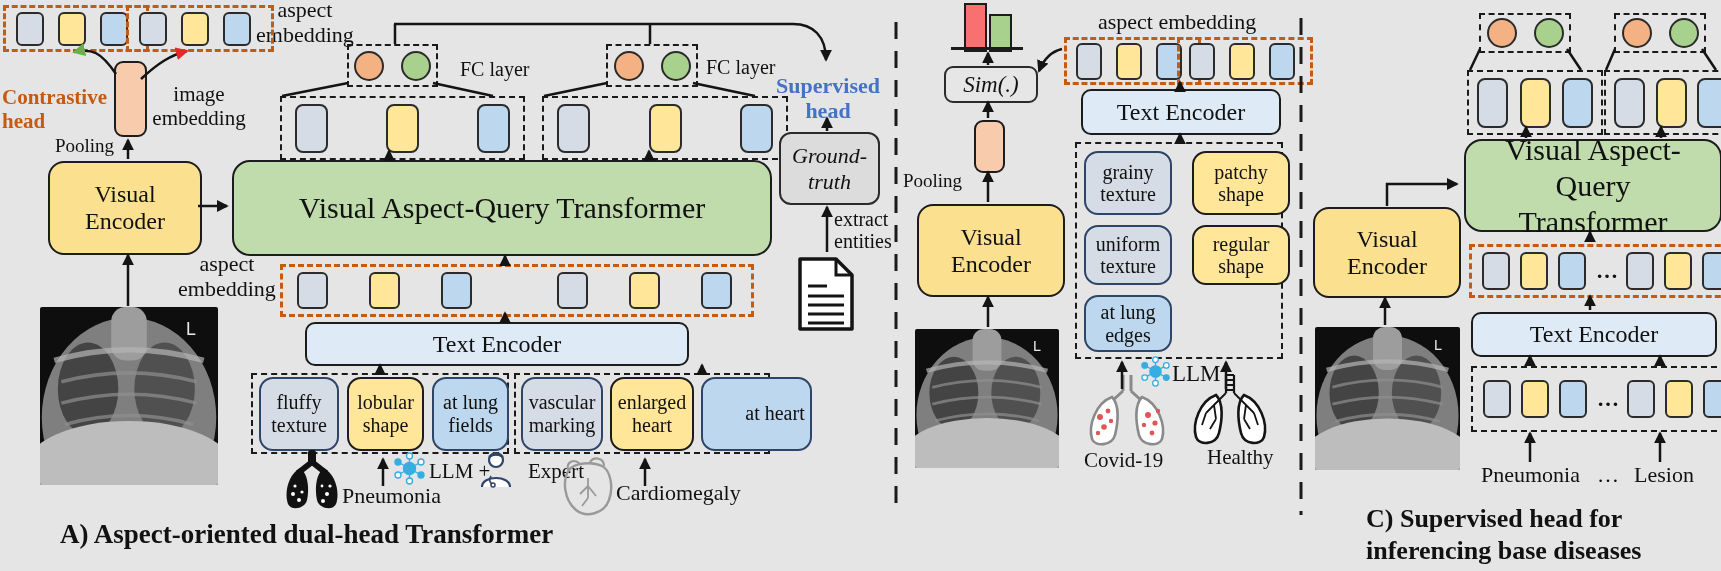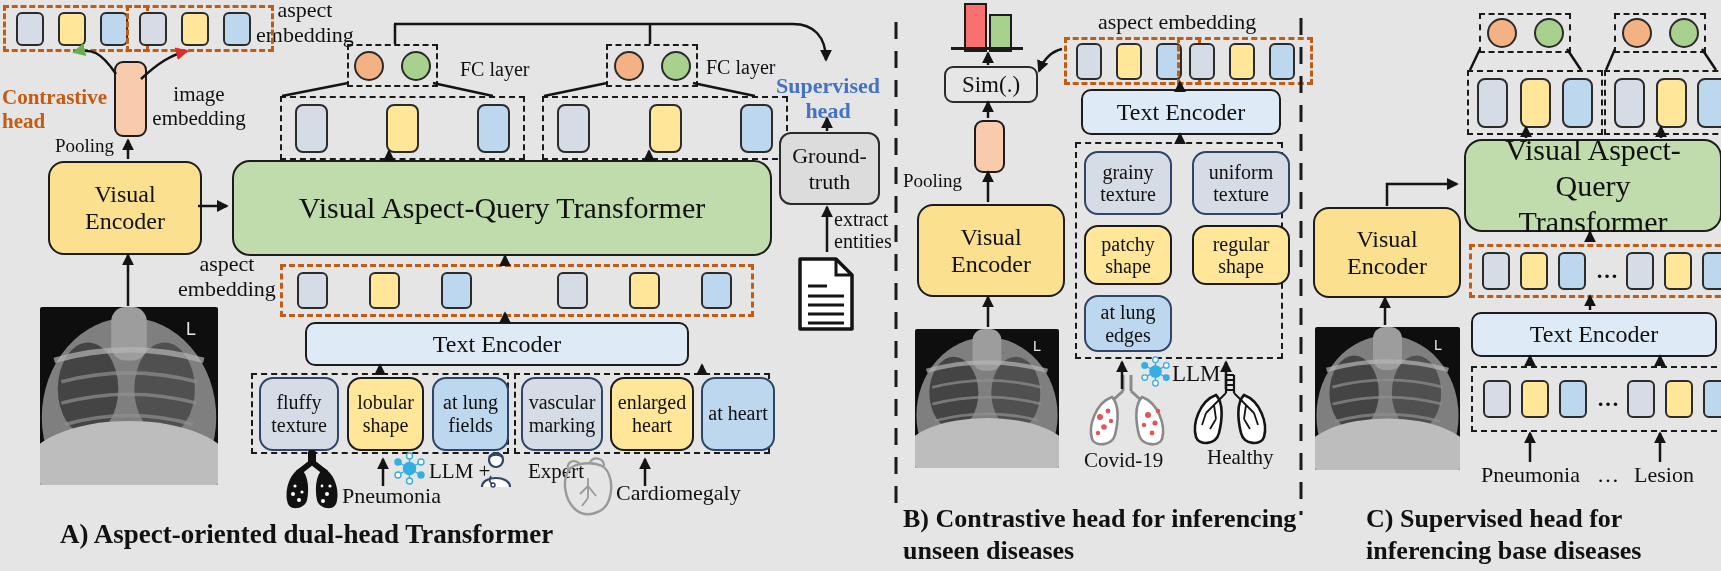--- a/index.html
+++ b/index.html
@@ -8,21 +8,21 @@
   .abs{position:absolute;}
   svg.connect{position:absolute;left:0;top:0;z-index:6;pointer-events:none;}
   .c{stroke:#141414;stroke-width:2.5;fill:none;}
   .lbl{line-height:1.12;}
   .ctr{display:flex;align-items:center;justify-content:center;text-align:center;}
   .bold{font-weight:bold;}
   
   .enc{background:#FBE18F;border:2.5px solid #1c1c1c;border-radius:16px;font-size:24px;z-index:3;}
   .green{background:#C0DCAC;border:2.5px solid #1c1c1c;border-radius:18px;font-size:30px;z-index:3;}
   .tenc{background:#DEEBF7;border:2px solid #1c1c1c;border-radius:10px;font-size:24px;z-index:3;}
-  .graybox{background:#DCDCDC;border:2.5px solid #2b2b2b;border-radius:12px;font-size:22px;z-index:3;}
+  .graybox{background:#DCDCDC;border:2.5px solid #2b2b2b;border-radius:12px;font-size:22px;z-index:3;font-style:italic;}
   .salmon{background:#F8CBAD;border:2.5px solid #1c1c1c;border-radius:9px;z-index:3;}
   .dashK{border:2.5px dashed #1a1a1a;z-index:2;}
   .dashO{border:3px dashed #C55A11;z-index:2;}
   
   .trow{display:flex;align-items:center;z-index:3;}
   .tok-square{border:2px solid #2b2b2b;border-radius:6px;flex:none;}
   .tok-gray{background:#D6DCE5;}
   .tok-yellow{background:#FFE699;}
   .tok-blue{background:#BDD7EE;}
   .tok-circle{border:2px solid #2b2b2b;border-radius:50%;flex:none;}
@@ -217,21 +217,21 @@
         <span>at lung fields</span>
       </div>
   </div>
   <div class="abs dashK" style="left:514px;top:373px;width:256px;height:81px;display:flex;align-items:center;gap:7px;padding:0 5px;box-sizing:border-box;">
     <div class="chip chip-gray" style="width:78px;height:70px;">
         <span>vascular marking</span>
       </div>
     <div class="chip chip-yellow" style="width:80px;height:70px;">
         <span>enlarged heart</span>
       </div>
-    <div class="chip chip-blue" style="width:70px;height:70px;">
+    <div class="chip chip-blue" style="width:70px;height:70px;padding-left:37px;">
         <span>at heart</span>
       </div>
   </div>
 
   <div class="abs" style="left:283px;top:450px;z-index:3;">
     <svg width="58" height="62" viewBox="0 0 58 62">
       <rect x="25" y="0" width="8" height="15" rx="3" fill="#111"></rect>
       <path d="M29 12 L15 23 M29 12 L43 23" stroke="#111" stroke-width="6"></path>
       <path d="M17 18 C5 25 1 43 5 54 C8 61 22 59 24 50 C26 41 26 24 17 18 Z" fill="#111"></path>
       <path d="M41 18 C53 25 57 43 53 54 C50 61 36 59 34 50 C32 41 32 24 41 18 Z" fill="#111"></path>
@@ -310,25 +310,25 @@
       <span style="width:104px;">Visual Encoder</span>
     </div>
   <div class="abs tenc ctr" style="left:1081px;top:89px;width:196px;height:42px;">
       <span>Text Encoder</span>
     </div>
 
   <div class="abs dashK" style="left:1075px;top:142px;width:208px;height:217px;display:grid;grid-template-columns:88px 98px;grid-template-rows:64px 60px 57px;gap:10px 20px;padding:7px;box-sizing:border-box;">
     <div class="chip chip-gray">
         <span>grainy texture</span>
       </div>
+    <div class="chip chip-yellow">
+        <span>patchy shape</span>
+      </div>
     <div class="chip chip-gray">
         <span>uniform texture</span>
-      </div>
-    <div class="chip chip-yellow">
-        <span>patchy shape</span>
       </div>
     <div class="chip chip-yellow">
         <span>regular shape</span>
       </div>
     <div class="chip chip-blue">
         <span>at lung edges</span>
       </div>
   </div>
 
   <div class="abs xray" style="left:915px;top:329px;width:144px;height:139px;">
@@ -387,21 +387,20 @@
       <path d="M36 2 H44 M36 7 H44 M36 12 H44 M36 17 H44" stroke="#141414" stroke-width="2"></path>
       <path d="M36 2 V20 M44 2 V20" stroke="#141414" stroke-width="2.2" fill="none"></path>
       <path d="M26 22 C10 28 2 50 6 64 C9 73 26 72 29 60 C32 48 34 30 26 22 Z" fill="#fff" stroke="#141414" stroke-width="2.6"></path>
       <path d="M54 22 C70 28 78 50 74 64 C71 73 54 72 51 60 C48 48 46 30 54 22 Z" fill="#fff" stroke="#141414" stroke-width="2.6"></path>
       <path d="M36 20 L24 32 M24 32 L16 40 M24 32 L26 46 M16 40 L12 52 M26 46 L20 56" fill="none" stroke="#141414" stroke-width="1.8"></path>
       <path d="M44 20 L56 32 M56 32 L64 40 M56 32 L54 46 M64 40 L68 52 M54 46 L60 56" fill="none" stroke="#141414" stroke-width="1.8"></path>
     </svg>
   </div>
   <div class="abs lbl" style="left:1207px;top:446px;width:80px;font-size:21px;">Healthy</div>
 
-  <div class="abs caption" style="left:903px;top:503px;width:400px;font-size:26px;">B) Contrastive head for inferencing unseen diseases</div>
 
   <div class="abs dashK trow sqsz-cir" style="left:1479px;top:13px;width:88px;height:36px;">
       <div class="tok-circle tok-orange"></div>
       <div class="tok-circle tok-green"></div>
     </div>
   <div class="abs dashK trow sqsz-cfc" style="left:1467px;top:70px;width:116px;height:61px;">
       <div class="tok-square tok-gray"></div>
       <div class="tok-square tok-yellow"></div>
       <div class="tok-square tok-blue"></div>
     </div>

